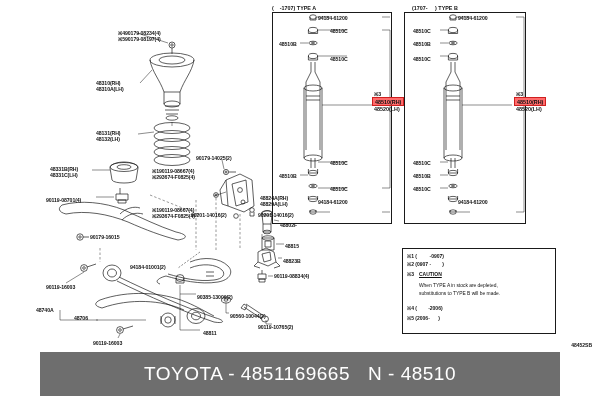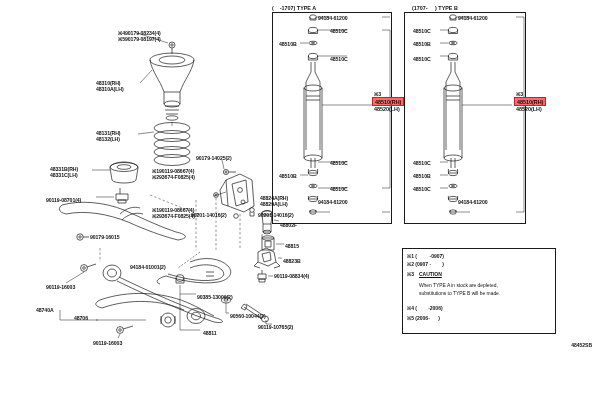--- a/index.html
+++ b/index.html
@@ -395,14 +395,17 @@
     <div class="nl" style="left:4px;top:22px;">※3</div>
     <div class="nl cap" style="left:16px;top:22px;">CAUTION</div>
     <div class="nl body" style="left:16px;top:34px;">When TYPE A in stock are depleted,</div>
     <div class="nl body" style="left:16px;top:42px;">substitutions to TYPE B will be made.</div>
     <div class="nl" style="left:4px;top:56px;">※4 (        -2006)</div>
     <div class="nl" style="left:4px;top:66px;">※5 (2006-      )</div>
   </div>
 
   <div id="cornercode">48452SB</div>
 
+  <div id="footer">
+    <span class="ft"><span>TOYOTA</span> <span>-</span> <span>4851169665</span><span class="gap"></span><span>N</span> <span>-</span> <span>48510</span></span>
+  </div>
 
 </div>
 
 </body></html>

